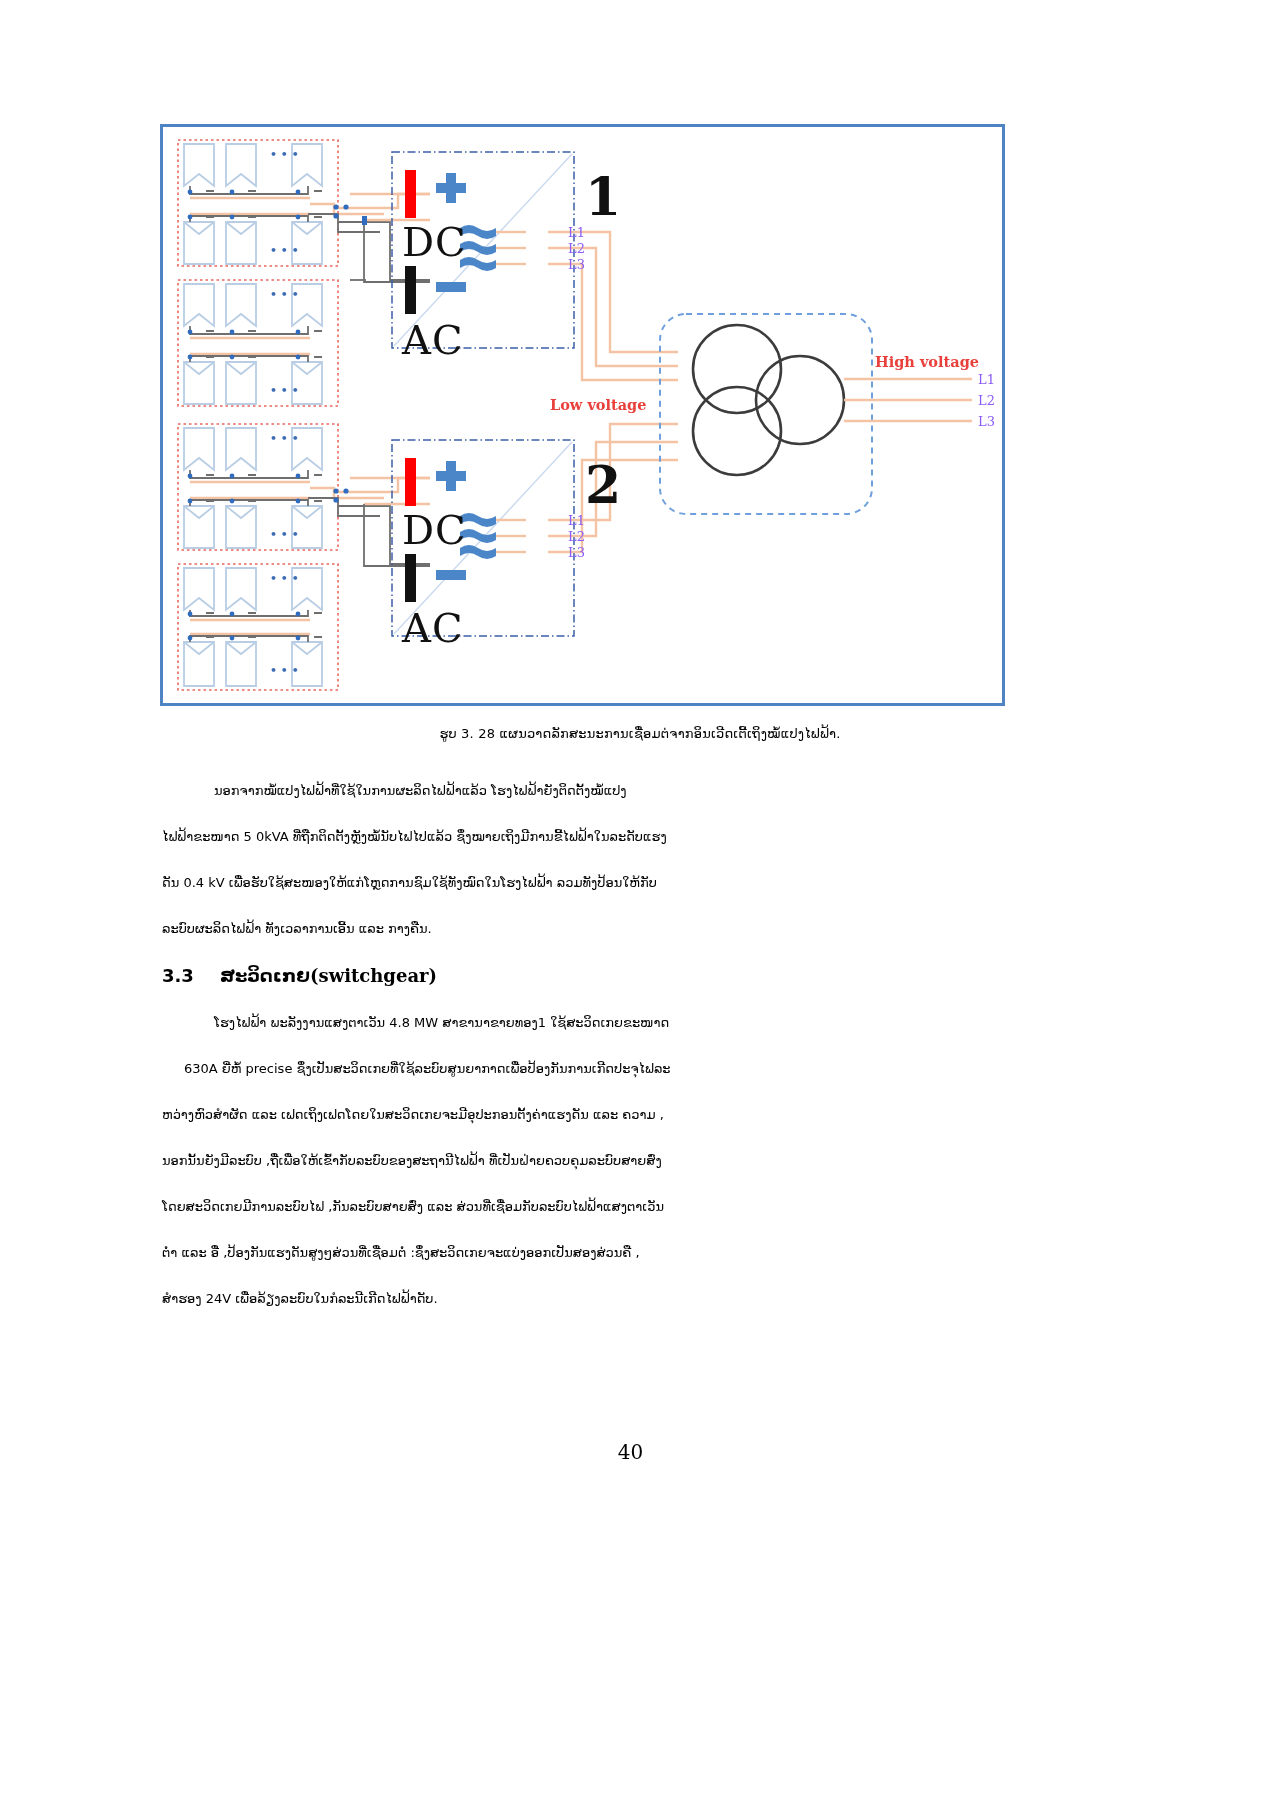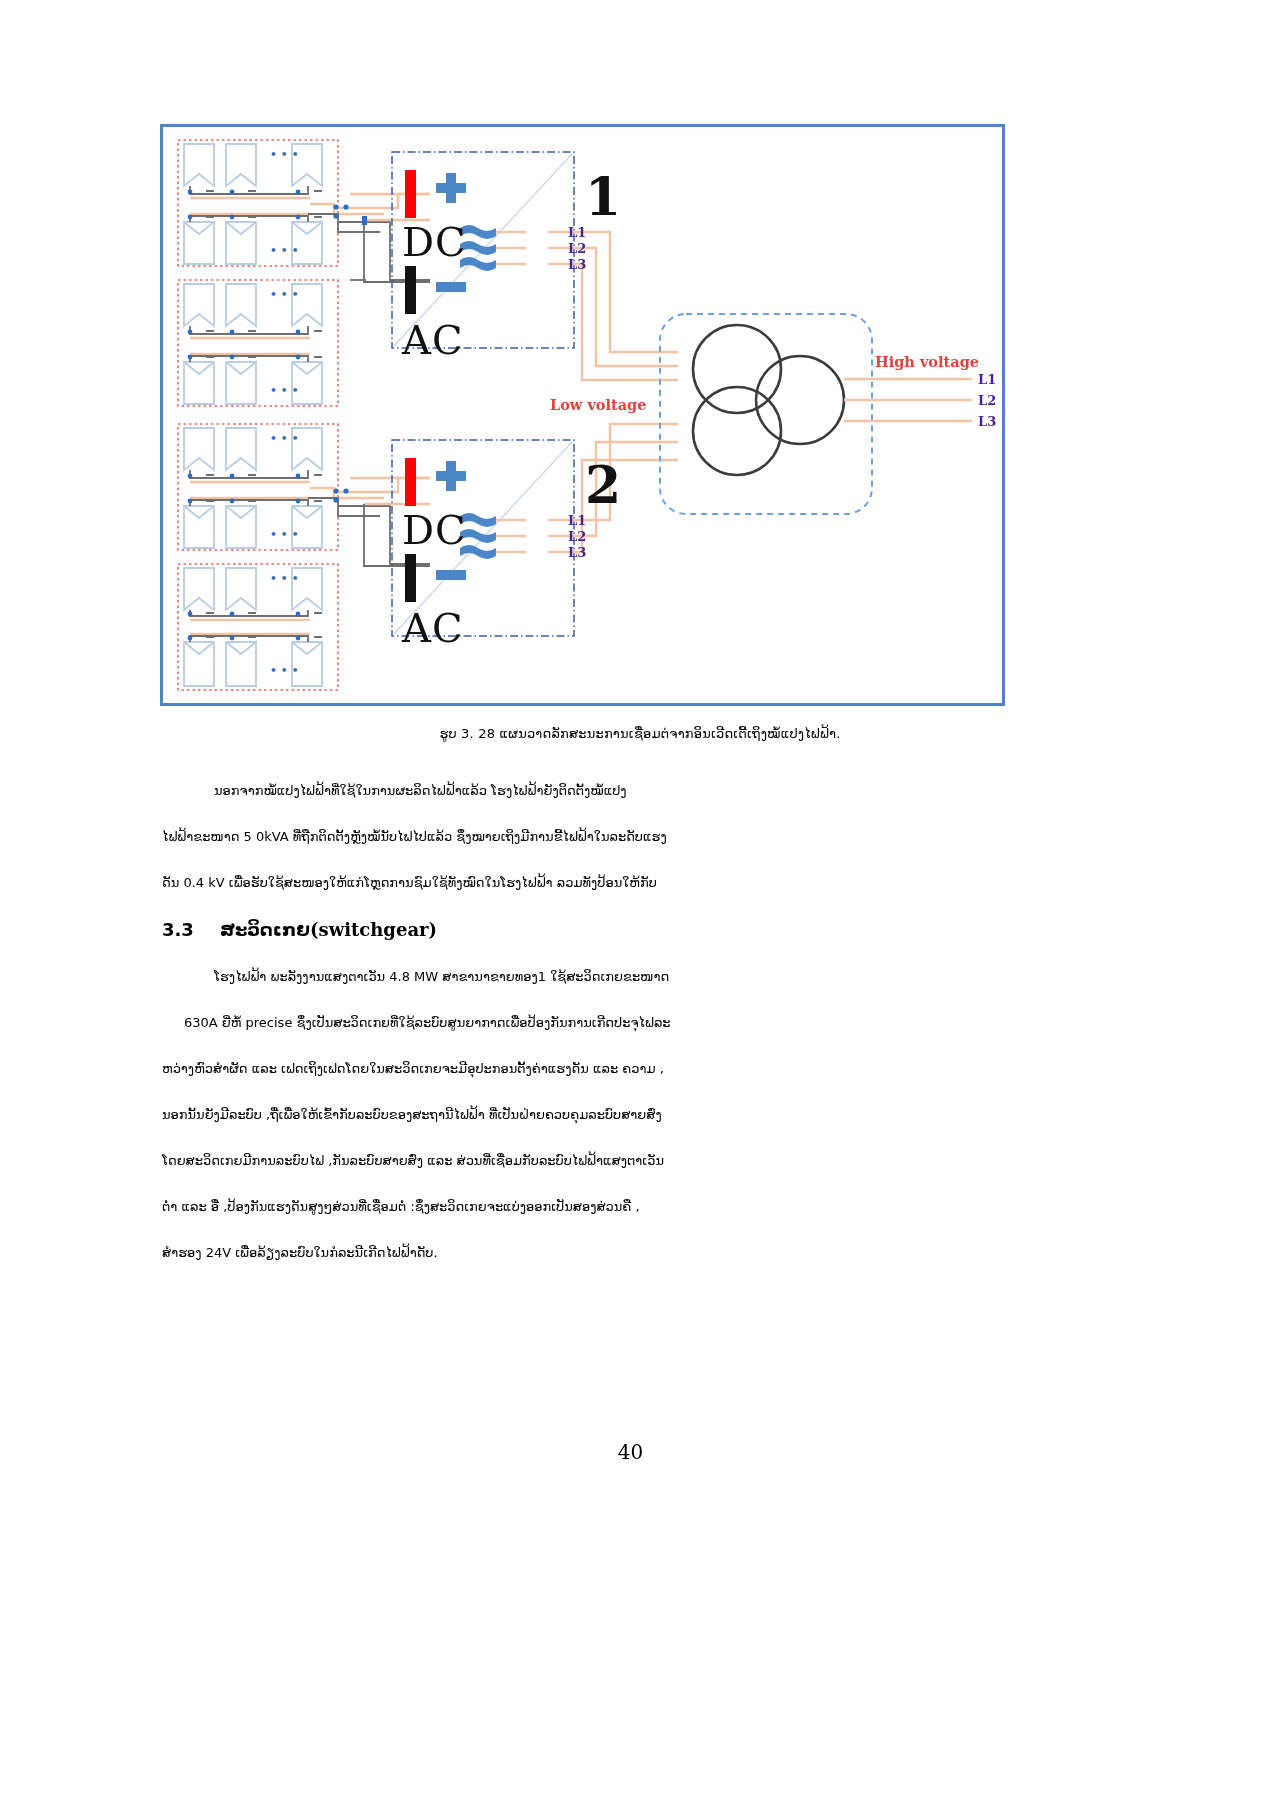--- a/index.html
+++ b/index.html
@@ -101,22 +101,22 @@
     color: #111;
     letter-spacing: 1px;
   }
   .lbl-num {
     font-size: 52px;
     font-weight: bold;
     color: #111;
   }
   .lbl-line {
     font-size: 13px;
-    font-weight: bold;
-    color: #4c1d95;
+    font-weight: normal;
+    color: #8b5cf6;
   }
   .lbl-red {
     font-size: 14.5px;
     font-weight: bold;
     color: #e8413c;
   }
 </style>
 </head>
 <body>
 
@@ -430,20 +430,21 @@
   </div>
 
   <div class="caption">ຮູບ  3. 28  ແຜນວາດລັກສະນະການເຊື່ອມຕ່ຈາກອິນເວີດເຕີ້ເຖິງໝໍ້ແປງໄຟຟ້າ.</div>
 
   <div class="body-block">
 
     <p class="para">
       <span style="display:block; text-indent:52px;">ນອກຈາກໝໍ້ແປງໄຟຟ້າທີ່ໃຊ້ໃນການຜະລິດໄຟຟ້າແລ້ວ        ໂຮງໄຟຟ້າຍັງຕິດຕັ້ງໝໍ້ແປງ</span>
       <span style="display:block;">ໄຟຟ້າຂະໜາດ 5 0kVA ທີ່ຖືກຕິດຕັ້ງຫຼັງໝໍ້ນັບໄຟໄປແລ້ວ ຊຶ່ງໝາຍເຖິງມີການຂີ້ໄຟຟ້າໃນລະດັບແຮງ</span>
       <span style="display:block;">ດັນ  0.4  kV  ເພື່ອຮັບໃຊ້ສະໜອງໃຫ້ແກ່ໂຫຼດການຊົມໃຊ້ທັງໝົດໃນໂຮງໄຟຟ້າ  ລວມທັງປ້ອນໃຫ້ກັບ</span>
+      <span style="display:block;">ລະບົບຜະລິດໄຟຟ້າ ທັງເວລາການເອີ້ນ  ແລະ  ກາງຄືນ.</span>
     </p>
 
     <h3 class="section-heading">
       <span class="num">3.3</span>
       <span class="ttl">ສະວິດເກຍ</span>
       <span class="ttl" style="font-family:'DejaVu Serif','Liberation Serif',serif;">(switchgear)</span>
     </h3>
 
     <p class="para">
       <span style="display:block; text-indent:52px;">ໂຮງໄຟຟ້າ  ພະລັງງານແສງຕາເວັນ  4.8 MW  ສາຂານາຂາຍທອງ1   ໃຊ້ສະວິດເກຍຂະໜາດ</span>

